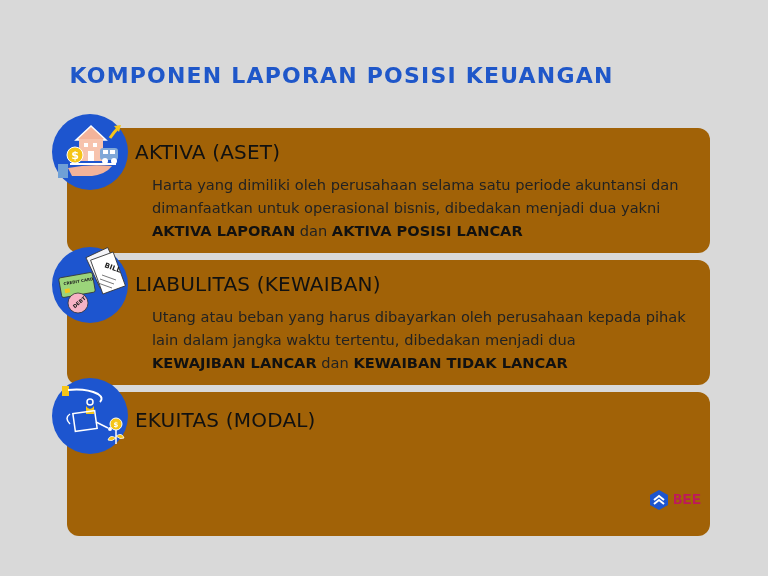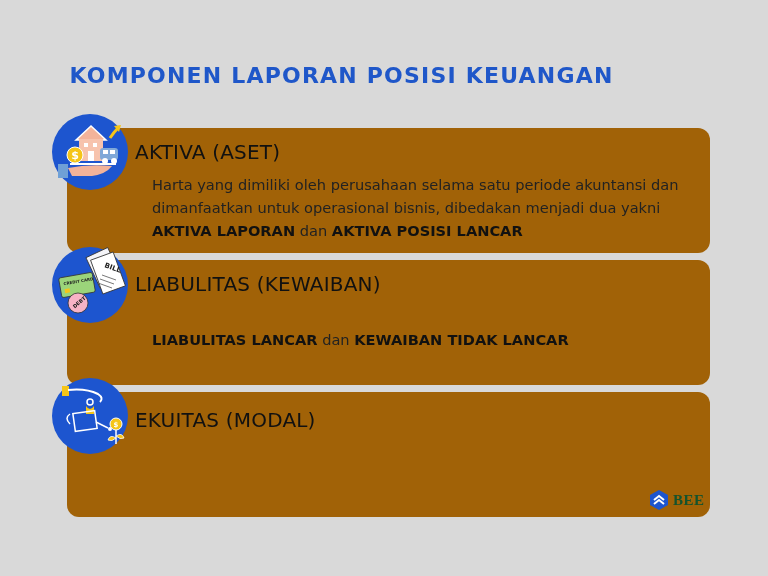--- a/index.html
+++ b/index.html
@@ -23,21 +23,21 @@
     }
     .card {
       position: absolute;
       left: 67px; width: 643px;
       background: #a16207;
       border-radius: 12px;
       box-sizing: border-box;
     }
     .card1 { top: 128px; height: 125px; }
     .card2 { top: 260px; height: 125px; }
-    .card3 { top: 392px; height: 125px; }
+    .card3 { top: 392px; height: 144px; }
 
     .icon-circle {
       position: absolute;
       left: 52px; width: 76px; height: 76px;
       border-radius: 50%;
       background: #1d55cf;
       overflow: visible;
     }
     .ic1 { top: 114px; }
     .ic2 { top: 247px; }
@@ -65,24 +65,24 @@
     }
     .card3 .card-desc { left: 60px; top: 53px; }
     .card-desc b { font-weight: bold; color: #111; }
 
     .brand {
       position: absolute;
       left: 650px; top: 490px;
       display: flex; align-items: center; gap: 5px;
     }
     .brand-text {
-      font-family: Liberation Serif, serif;
+      font-family: Liberation Mono, monospace;
       font-weight: bold;
       font-size: 15px;
-      color: #14532d;
+      color: #be185d;
       letter-spacing: 0.5px;
     }
   </style>
 </head>
 <body>
 
 <div class="title">
   <div>KOMPONEN LAPORAN POSISI KEUANGAN</div>
 </div>
 
@@ -92,22 +92,22 @@
     <span>Harta yang dimiliki oleh perusahaan selama satu periode akuntansi dan dimanfaatkan untuk operasional bisnis, dibedakan menjadi dua yakni</span><br>
     <b>AKTIVA LAPORAN</b>
     <span>dan</span>
     <b>AKTIVA POSISI LANCAR</b>
   </div>
 </div>
 
 <div class="card card2">
   <div class="card-title">LIABULITAS (KEWAIBAN)</div>
   <div class="card-desc">
-    <br>
-    <b>LIABULITAS LANCAR</b>
+    <span>Utang atau beban yang harus dibayarkan oleh perusahaan kepada pihak lain dalam jangka waktu tertentu, dibedakan menjadi dua</span><br>
+    <b>KEWAJIBAN LANCAR</b>
     <span>dan</span>
     <b>KEWAIBAN TIDAK LANCAR</b>
   </div>
 </div>
 
 <div class="card card3">
   <div class="card-title">EKUITAS (MODAL)</div>
 </div>
 
 <div class="icon-circle ic1">

